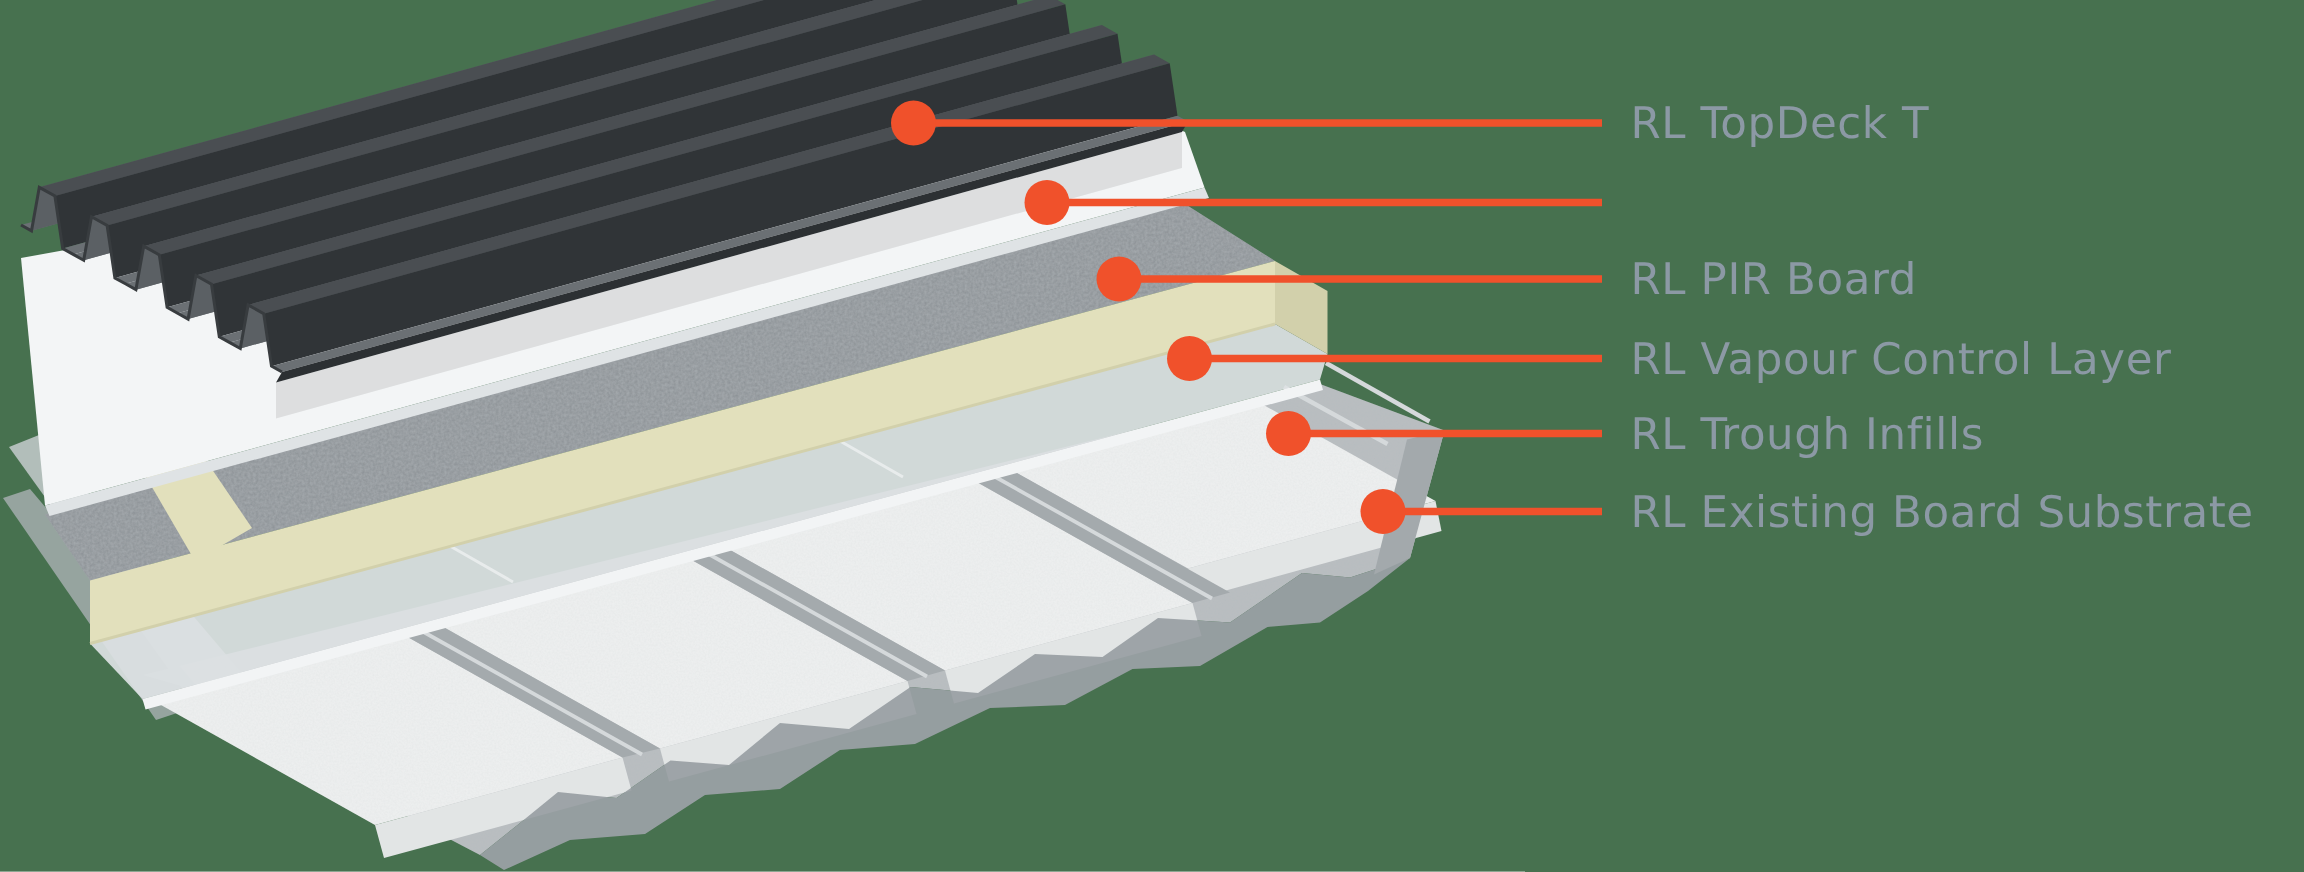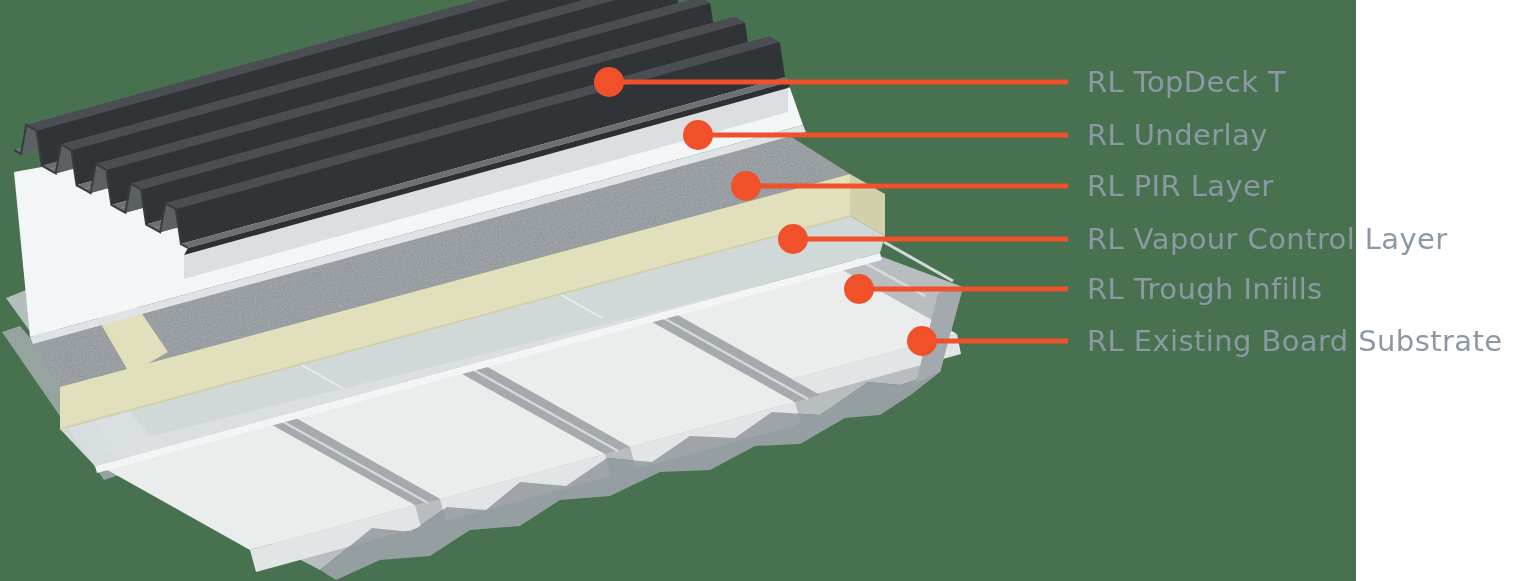--- a/index.html
+++ b/index.html
@@ -1,17 +1,17 @@
 <!DOCTYPE html>
 <html style="--bg: #47714f; --label: #8c99a5;"><head>
 <meta charset="utf-8">
 <style>
   html,body{margin:0;padding:0;}
   body{width:1536px;height:581px;overflow:hidden;font-family:"DejaVu Sans",sans-serif;}
-  .stage{position:relative;width:1356px;height:581px;background:var(--bg,#47714f);}
+  .stage{position:relative;width:1536px;height:581px;background:var(--bg,#47714f);}
   .stage svg{position:absolute;left:0;top:0;}
   .callout-label{
     position:absolute;
     left:1087px;
     transform:translateY(-50%);
     font-size:29px;
     font-weight:500;
     letter-spacing:.4px;
     color:var(--label,#8c99a5);
     white-space:nowrap;
@@ -138,18 +138,17 @@
         <line x1="793" y1="239" x2="1068" y2="239" stroke="#f0512b" stroke-width="5"></line>
         <circle cx="793" cy="239" r="15" fill="#f0512b"></circle>
         <line x1="859" y1="289" x2="1068" y2="289" stroke="#f0512b" stroke-width="5"></line>
         <circle cx="859" cy="289" r="15" fill="#f0512b"></circle>
         <line x1="922" y1="341" x2="1068" y2="341" stroke="#f0512b" stroke-width="5"></line>
         <circle cx="922" cy="341" r="15" fill="#f0512b"></circle>
       </g>
 </svg>
 
   <div class="callout-label" style="left: 1087px; top: 82px;">RL TopDeck T</div>
-  <div class="callout-label" style="left: 1087px; top: 135px;">RL Underlay</div>
-  <div class="callout-label" style="left: 1087px; top: 186px;">RL PIR Layer</div>
+  <div class="callout-label" style="left: 1087px; top: 186px;">RL PIR Board</div>
   <div class="callout-label" style="left: 1087px; top: 239px;">RL Vapour Control Layer</div>
   <div class="callout-label" style="left: 1087px; top: 289px;">RL Trough Infills</div>
   <div class="callout-label" style="left: 1087px; top: 341px;">RL Existing Board Substrate</div>
 </div>
 
 </body></html>

